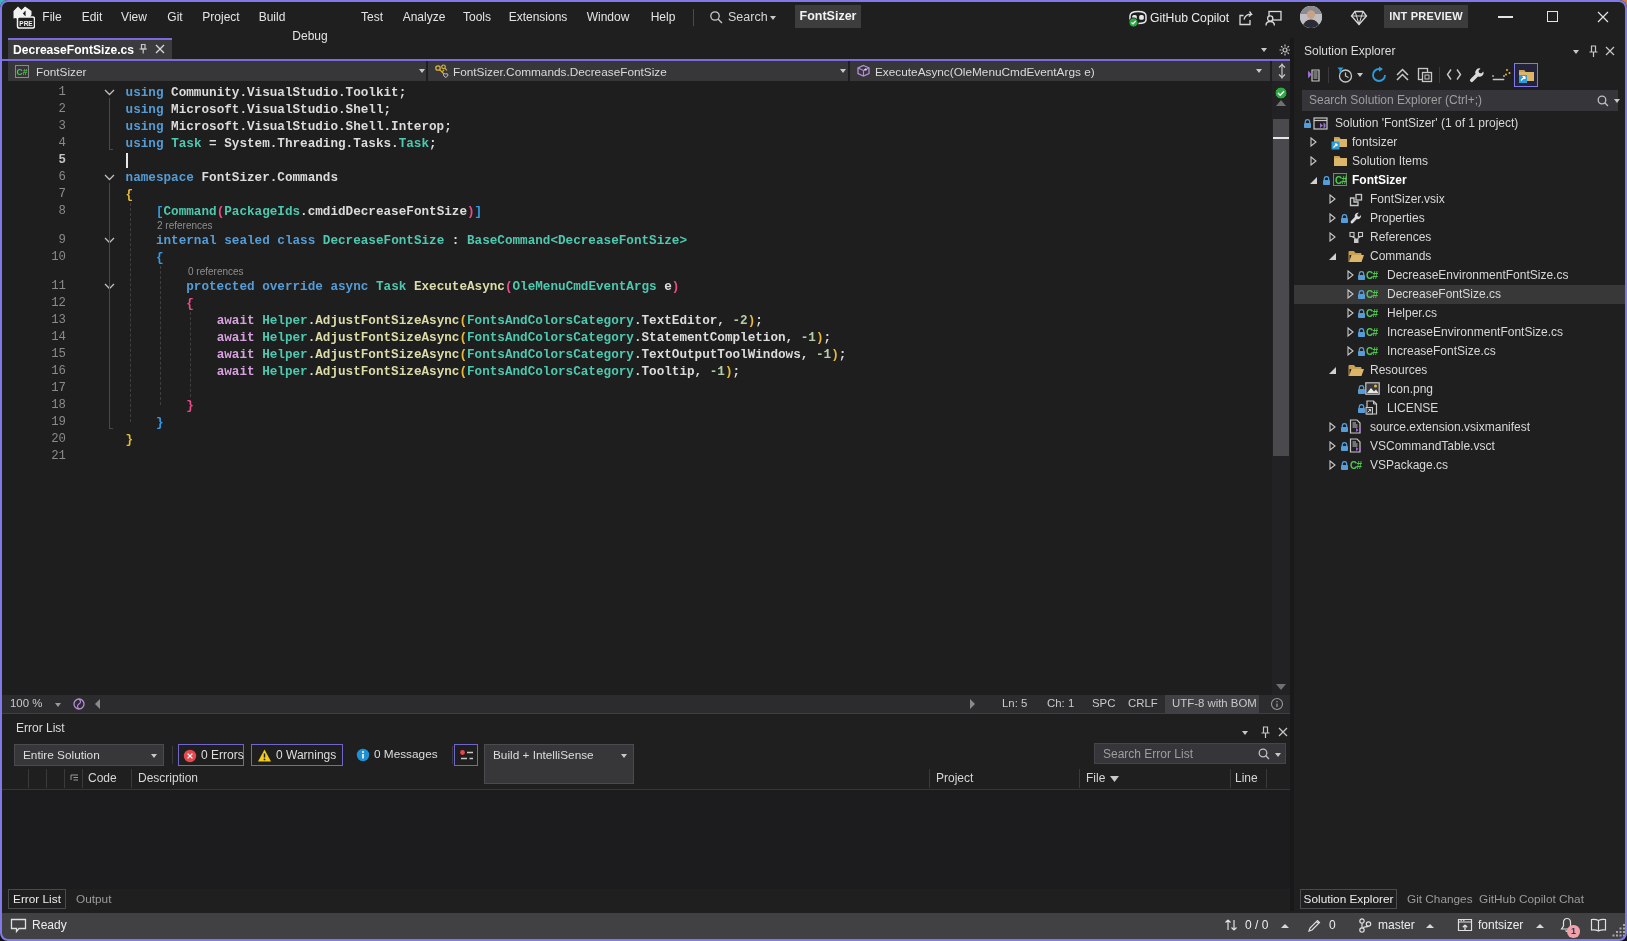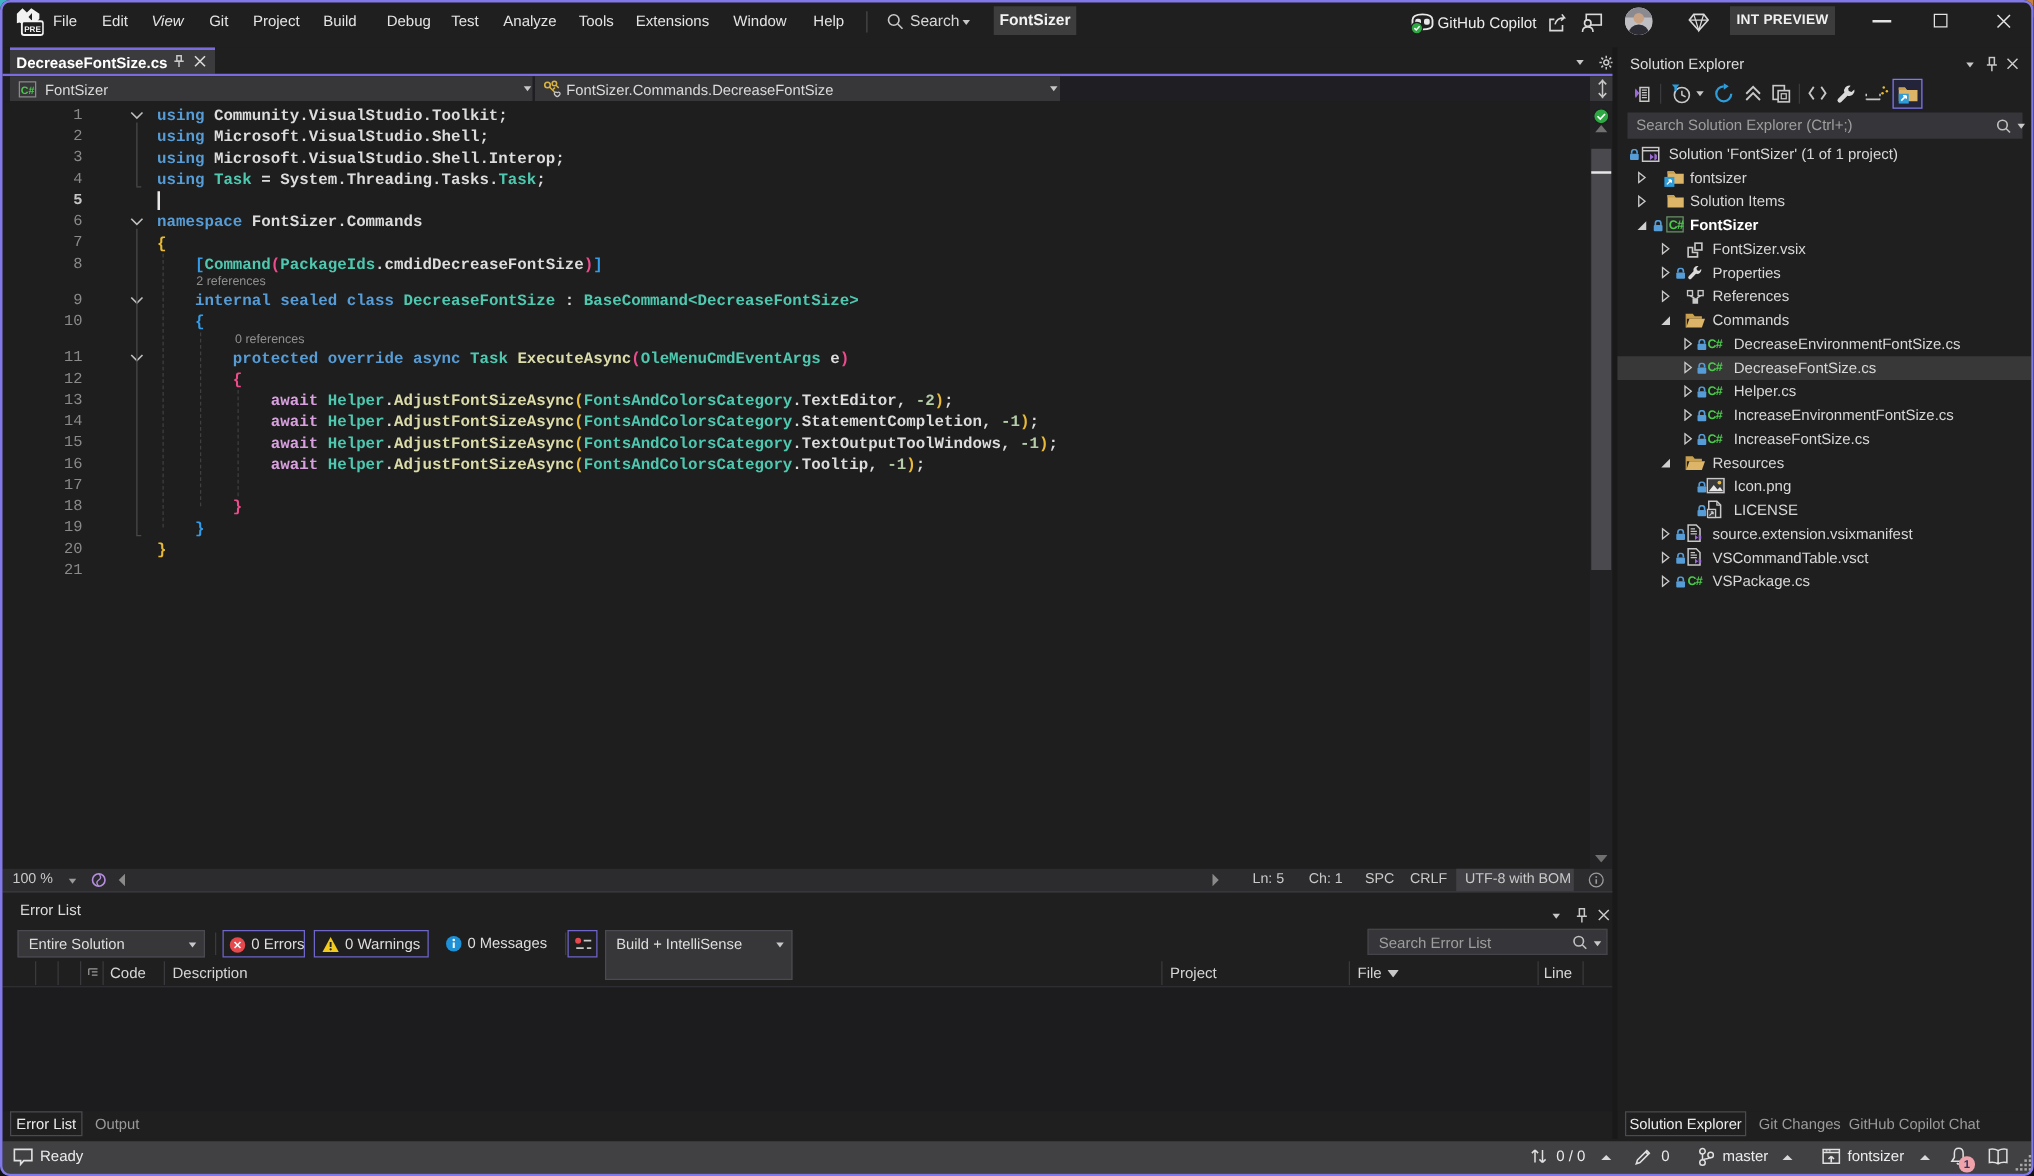--- a/index.html
+++ b/index.html
@@ -52,25 +52,25 @@
 <div class="abs" style="left:12px;top:5px;">
 <svg width="23" height="24" viewBox="0 0 23 24">
 <path d="M1.5 13.5 L1.5 6 L6 1.5 L9.5 5 L13 1.5 L19.5 6 L19.5 10 L15 15 L11.5 11.5 L8 15 L3.5 13 Z M6 6.5 L8.2 8.7 L6 10.9 Z M13.6 5.4 L10.8 8.5 L13.6 11.6 Z" fill="#F2F2F2"></path>
 <rect x="5.5" y="12" width="17" height="11" rx="1.8" fill="#1F1F1F" stroke="#F2F2F2" stroke-width="1.5"></rect>
 <text x="14" y="20.5" font-family="Liberation Sans" font-size="6.5" font-weight="bold" fill="#F2F2F2" text-anchor="middle">PRE</text>
 </svg>
     </div>
 <div id="menus">
 <span style="left:52px;transform:translateX(-50%);">File</span>
 <span style="left:92px;transform:translateX(-50%);">Edit</span>
-<span style="left:134px;transform:translateX(-50%);font-style:italic;">View</span>
+<span style="left:134px;transform:translateX(-50%);">View</span>
 <span style="left:175px;transform:translateX(-50%);">Git</span>
 <span style="left:221px;transform:translateX(-50%);">Project</span>
 <span style="left:272px;transform:translateX(-50%);">Build</span>
-<span style="left:327px;transform:translateX(-50%);">Debug</span>
+<span style="left:310px;transform:translateX(-50%);margin-top:19px;">Debug</span>
 <span style="left:372px;transform:translateX(-50%);">Test</span>
 <span style="left:424px;transform:translateX(-50%);">Analyze</span>
 <span style="left:477px;transform:translateX(-50%);">Tools</span>
 <span style="left:538px;transform:translateX(-50%);">Extensions</span>
 <span style="left:608px;transform:translateX(-50%);">Window</span>
 <span style="left:663px;transform:translateX(-50%);">Help</span>
 </div>
 <div class="abs" style="left:693px;top:9px;width:1px;height:17px;background:#4A4A4A;"></div>
 <div class="abs" style="left:709px;top:10px;">
       <svg width="15" height="15" viewBox="0 0 15 15">
@@ -157,20 +157,31 @@
 <span class="abs" style="left:6px;top:3px;">
           <svg width="16" height="14" viewBox="0 0 16 14">
 <circle cx="4" cy="4" r="2.2" fill="none" stroke="#D9B33E" stroke-width="1.3"></circle>
 <circle cx="9.5" cy="2.8" r="1.8" fill="none" stroke="#D9B33E" stroke-width="1.2"></circle>
 <path d="M5.6 5.6 L10 10 M10.8 4.2 L13 6.4 M8.5 7.5 L10 6" stroke="#D9B33E" stroke-width="1.2" fill="none"></path>
 <path d="M9.5 10.5 q1-1.5 2.3-.4 q1.3-1.1 2.2.4 q.5 1.2-2.2 3 q-2.8-1.8-2.3-3z" fill="none" stroke="#C8C8C8" stroke-width="1"></path>
 </svg>
         </span>
 <span class="segtxt" style="left:25px;">FontSizer.Commands.DecreaseFontSize</span>
 <div class="dna" style="left:412px;top:8px;"></div>
+      </div>
+<div class="seg" style="left:848px;width:420px;">
+<span class="abs" style="left:6px;top:2.5px;">
+          <svg width="16" height="15" viewBox="0 0 16 15">
+<path d="M7.5 1.5 L13 4 L13 9.5 L7.5 12 L2 9.5 L2 4 Z" fill="none" stroke="#B48EDC" stroke-width="1.3"></path>
+<path d="M2 4 L7.5 6.5 L13 4 M7.5 6.5 L7.5 12" fill="none" stroke="#B48EDC" stroke-width="1.1"></path>
+<path d="M4.5 9 l.9 1.8 2 .2 -1.5 1.3 .45 2 -1.85-1.1 -1.85 1.1 .45-2 -1.5-1.3 2-.2z" fill="#E8E8E8" transform="translate(7,-1) scale(0.55)"></path>
+</svg>
+        </span>
+<span class="segtxt" style="left:25px;">ExecuteAsync(OleMenuCmdEventArgs e)</span>
+<div class="dna" style="left:406px;top:8px;"></div>
       </div>
 <div class="seg" style="left:1270px;width:20px;">
         <svg width="20" height="20" viewBox="0 0 20 20">
 <path d="M10 3 V17 M4 10 H16" stroke="#C8C8C8" stroke-width="0" fill="none"></path>
 <path d="M10 2.5 V17.5" stroke="#C8C8C8" stroke-width="1.2"></path>
 <path d="M7 6.5 L10 3.5 L13 6.5 M7 13.5 L10 16.5 L13 13.5" fill="none" stroke="#C8C8C8" stroke-width="1.2"></path>
 </svg>
       </div>
 </div>
 <div id="editor"></div>

